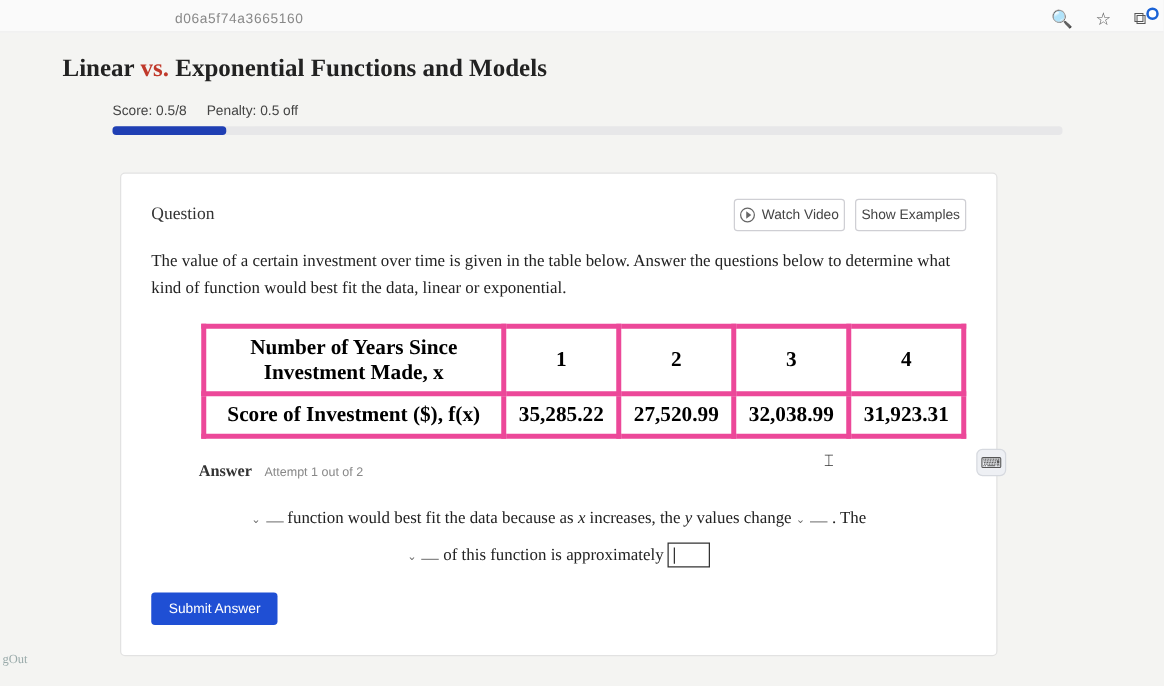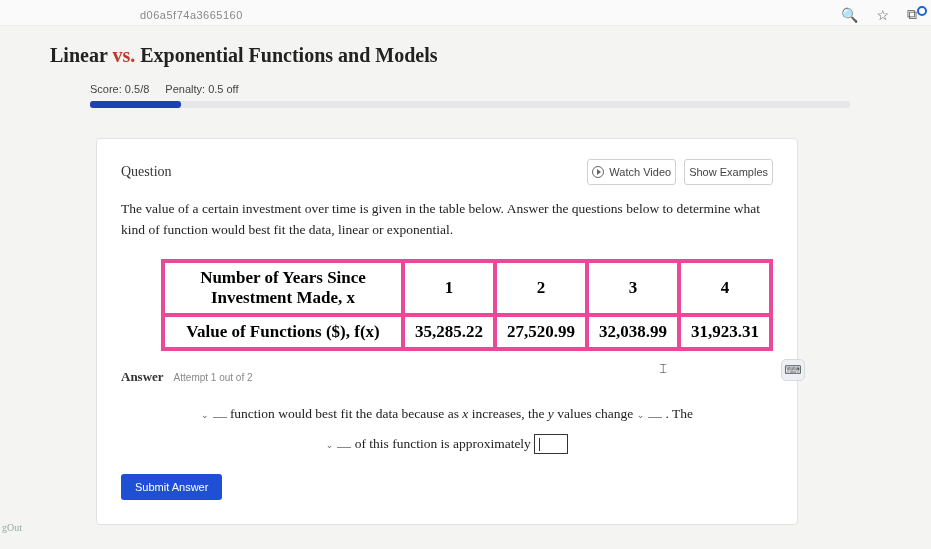--- a/index.html
+++ b/index.html
@@ -19,21 +19,21 @@
   .btnrow { display: flex; gap: 8px; }
   .pillbtn { font-size: 11px; padding: 6px 4px; border: 1px solid #cfcfd4; background: #fff; border-radius: 3px; cursor: pointer; color: #444; display: inline-flex; align-items: center; gap: 5px; font-family: Arial, sans-serif; }
   .play { display: inline-block; width: 0; height: 0; border-left: 6px solid #666; border-top: 4px solid transparent; border-bottom: 4px solid transparent; }
   .circledplay { width: 12px; height: 12px; border: 1px solid #666; border-radius: 50%; display: inline-flex; align-items: center; justify-content: center; }
   .circledplay .play { border-left-width: 4px; border-top-width: 3px; border-bottom-width: 3px; margin-left: 1px; }
   .prompt { font-size: 13.5px; line-height: 1.55; color: #222; margin-bottom: 18px; }
   table { border-collapse: collapse; margin: 0 auto 18px 40px; }
   td, th { border: 4px solid #ec4899; padding: 5px 10px; font-size: 17px; text-align: center; font-weight: bold; }
   th { text-align: center; }
   .ans-row { display: flex; align-items: baseline; gap: 10px; margin-bottom: 14px; }
-  .ans-label { font-size: 13px; font-weight: bold; color: #333; }
+  .ans-label { font-size: 13px; font-weight: bold; color: #333; margin-left: 38px; }
   .attempt { font-size: 10px; color: #888; font-family: Arial, sans-serif; }
   .sentence { text-align: center; font-size: 13.5px; line-height: 2.2; color: #222; padding: 0 30px 16px 30px; }
   .dropdown { display: inline-block; min-width: 14px; padding: 0 3px; border-bottom: 1px solid #888; }
   .chev { font-size: 9px; color: #666; margin-right: 4px; }
   .numbox { display: inline-block; width: 34px; height: 20px; border: 1px solid #333; vertical-align: middle; position: relative; }
   .numbox .cursor { position: absolute; left: 4px; top: 3px; width: 1px; height: 13px; background: #333; }
   .ital { font-style: italic; }
   .submit { background: #1f4fd4; color: #fff; border: none; font-size: 11px; padding: 7px 14px; border-radius: 3px; cursor: pointer; font-family: Arial, sans-serif; }
   .side-pill { position: absolute; right: -8px; top: 220px; width: 24px; height: 22px; background: #eef0f4; border: 1px solid #d6d9df; border-radius: 5px; display: flex; align-items: center; justify-content: center; font-size: 12px; color: #555; cursor: pointer; }
   .logout { position: absolute; left: 2px; bottom: 16px; font-size: 10px; color: #9aa; font-family: Liberation Serif, serif; }
@@ -85,21 +85,21 @@
     <table>
       <tbody>
           <tr>
         <th>Number of Years Since Investment Made, x</th>
         <td>1</td>
         <td>2</td>
         <td>3</td>
         <td>4</td>
       </tr>
       <tr>
-        <th>Value of Functions ($), f(x)</th>
+        <th>Score of Investment ($), f(x)</th>
         <td>35,285.22</td>
         <td>27,520.99</td>
         <td>32,038.99</td>
         <td>31,923.31</td>
       </tr>
     </tbody>
       </table>
     <span class="cursorimg">⌶</span>
 
     <div class="ans-row">

